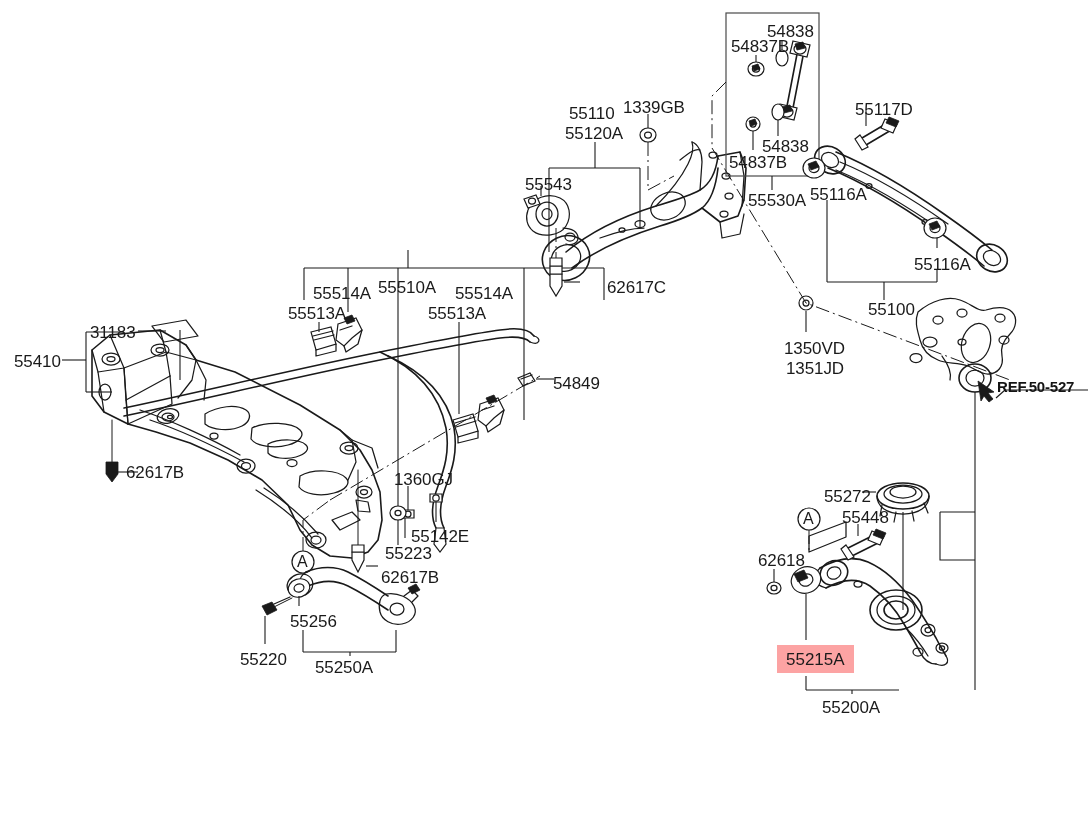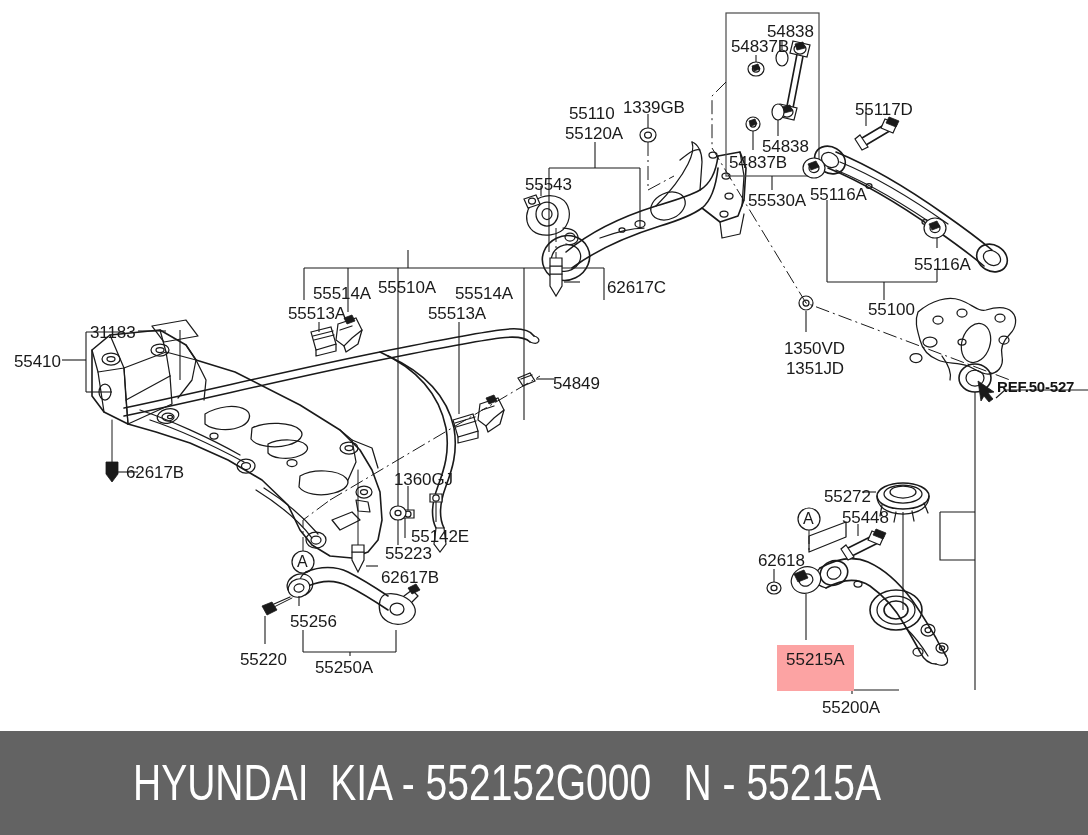--- a/index.html
+++ b/index.html
@@ -36,21 +36,21 @@
   }
 
   .lbl-hl{
     position:absolute;
     font-family:"Liberation Sans","DejaVu Sans",sans-serif;
     font-size:17px;
     line-height:19px;
     color:#1b1b1b;
     white-space:nowrap;
     background:#fca3a3;
-    padding:5px 9px 22px 9px;
+    padding:5px 9px 4px 9px;
   }
 
   .lbl-ref{
     position:absolute;
     font-family:"Liberation Sans","DejaVu Sans",sans-serif;
     font-size:15px;
     font-weight:bold;
     color:#141414;
     white-space:nowrap;
     letter-spacing:-0.2px;
@@ -576,17 +576,14 @@
   <div class="lbl" style="left:842px;top:508px;">55448</div>
   <div class="lbl" style="left:758px;top:551px;">62618</div>
   <div class="lbl" style="left:822px;top:698px;">55200A</div>
 
   <div class="lbl-hl" style="left:777px;top:645px;">55215A</div>
 
   <div class="lbl-ref" style="left:997px;top:378px;">REF.50-527</div>
   <div class="lbl" style="left:297px;top:552px;font-size:16px;">A</div>
   <div class="lbl" style="left:803px;top:509px;font-size:16px;">A</div>
 
-  <div id="footer">
-    <div id="footer-text">HYUNDAI  KIA - 552152G000   N - 55215A</div>
-  </div>
 
 </div>
 
 </body></html>

